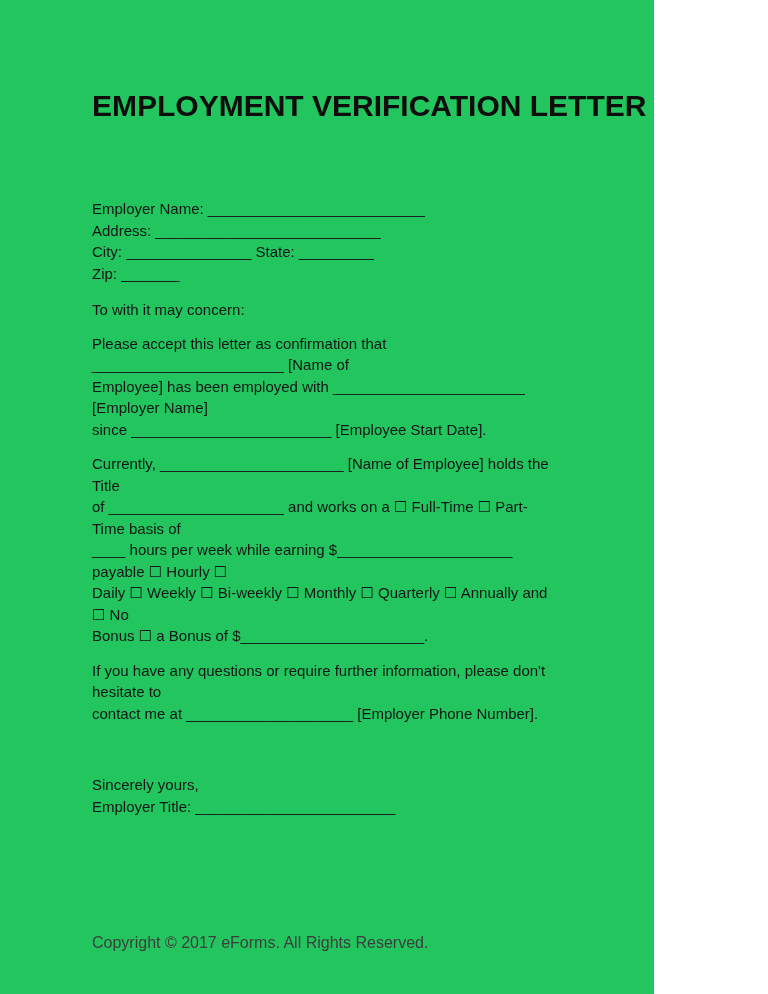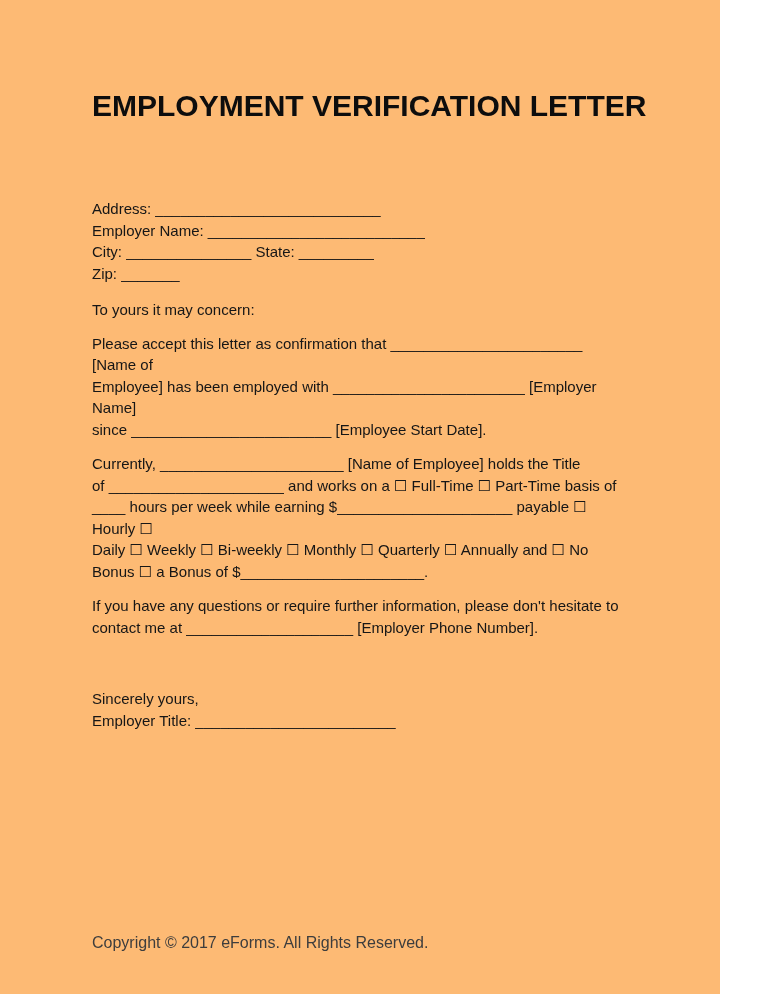--- a/index.html
+++ b/index.html
@@ -2,23 +2,23 @@
 <html><head>
 <meta charset="utf-8">
 <style>
   html, body {
     margin: 0;
     padding: 0;
     background: #ffffff;
   }
   .page {
     position: relative;
-    width: 720px;
+    width: 654px;
     height: 994px;
-    background: #fdba74;
+    background: #22c55e;
     overflow: hidden;
     font-family: "Liberation Sans", "DejaVu Sans", sans-serif;
     font-size: 15px;
     line-height: 21.5px;
     color: #161616;
     box-sizing: border-box;
     padding: 0 96px 0 92px;
   }
   .title {
     margin: 0;
@@ -52,28 +52,28 @@
   }
 </style>
 </head>
 <body>
 
 <div class="page">
 
   <h1 class="title">EMPLOYMENT VERIFICATION LETTER</h1>
 
   <div class="block employer-block">
+    <div class="line">Employer Name: __________________________</div>
     <div class="line">Address: ___________________________</div>
-    <div class="line">Employer Name: __________________________</div>
     <div class="line">City: _______________ State: _________</div>
     <div class="line">Zip: _______</div>
   </div>
 
 
-  <p class="block salutation">To yours it may concern:</p>
+  <p class="block salutation">To with it may concern:</p>
 
   <p class="block para para-1">Please accept this letter as confirmation that _______________________ [Name of
 Employee] has been employed with _______________________ [Employer Name]
 since ________________________ [Employee Start Date].</p>
 
   <p class="block para para-2">Currently, ______________________ [Name of Employee] holds the Title
 of _____________________ and works on a ☐ Full-Time ☐ Part-Time basis of
 ____ hours per week while earning $_____________________ payable ☐ Hourly ☐
 Daily ☐ Weekly ☐ Bi-weekly ☐ Monthly ☐ Quarterly ☐ Annually and ☐ No
 Bonus ☐ a Bonus of $______________________.</p>

